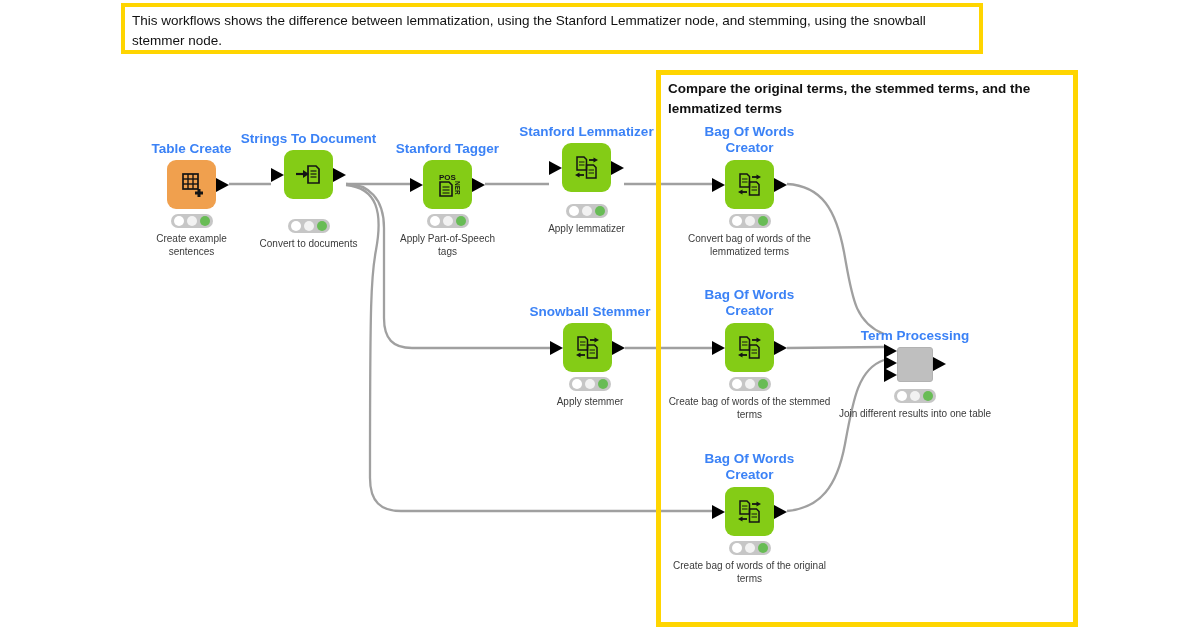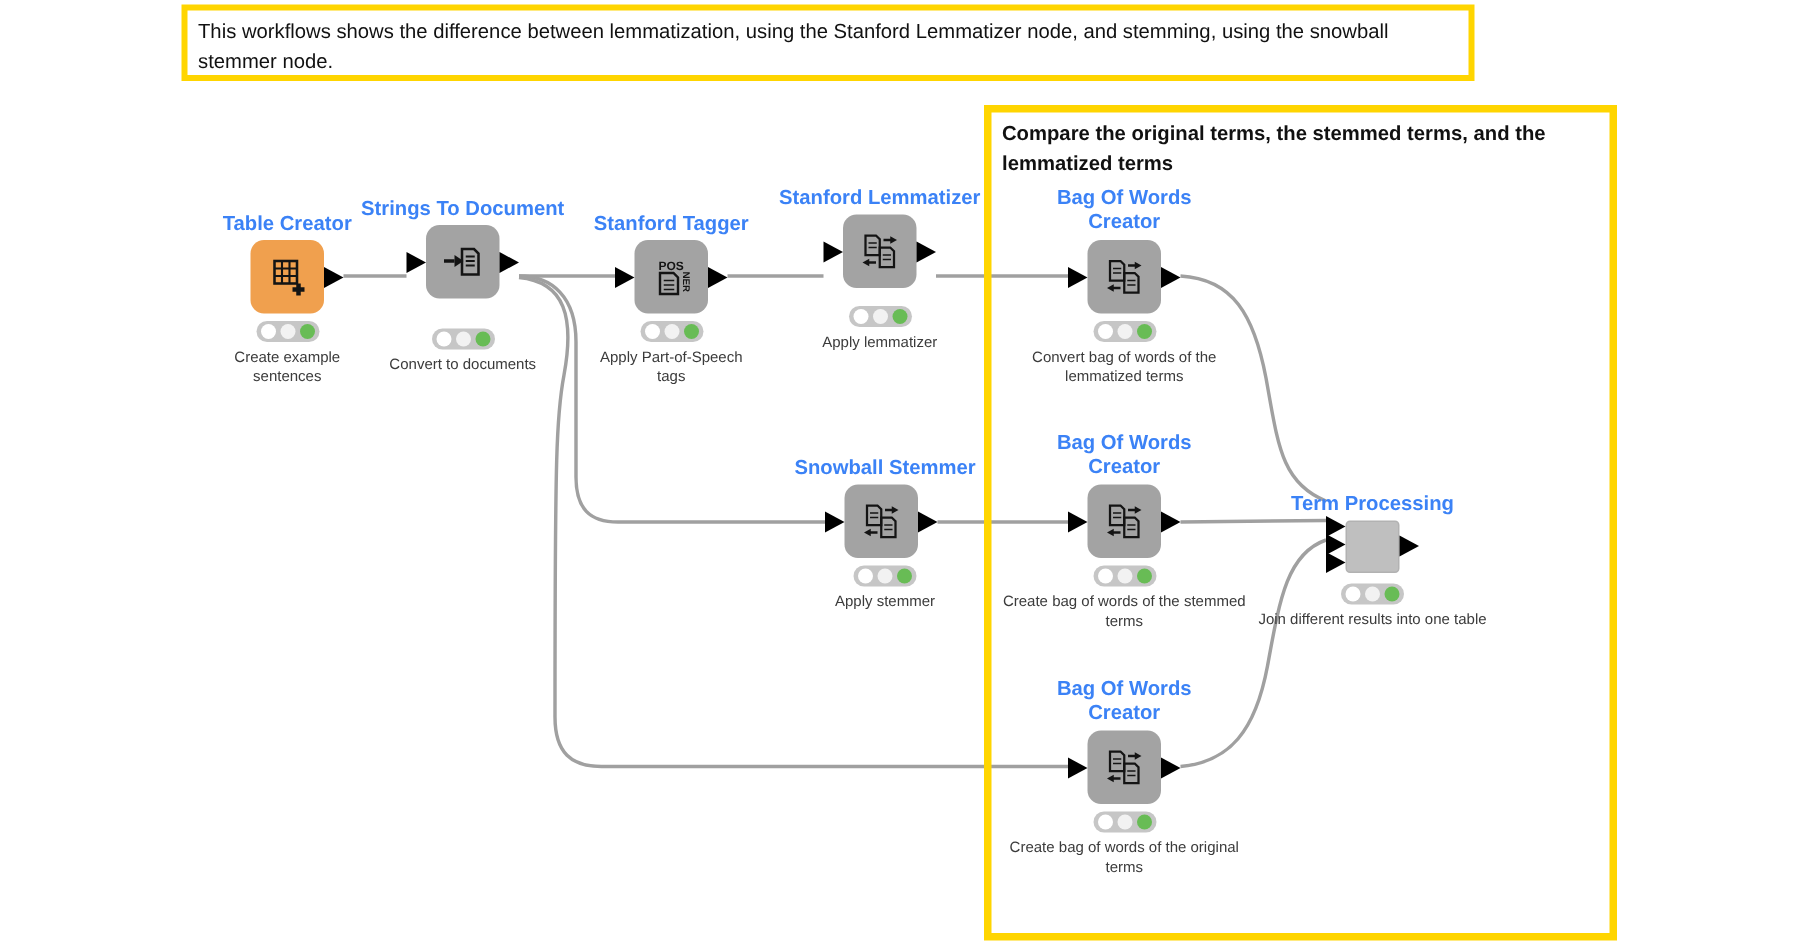--- a/index.html
+++ b/index.html
@@ -15,21 +15,21 @@
   #compare-box{left:656px;top:70px;width:422px;height:557px;border-width:5px;}
 
   
   #wires{position:absolute;left:0;top:0;z-index:1;}
   #wires path{stroke:#A0A0A0;stroke-width:2.3;fill:none;}
 
   
   .node{position:absolute;z-index:3;}
   .node-body{position:absolute;left:0;top:0;width:49px;height:49px;border-radius:9px;
              display:flex;align-items:center;justify-content:center;}
-  .node-body.yellow{background:#a3a3a3;}
+  .node-body.yellow{background:#84cc16;}
   .node-body.orange{background:#F0A04E;}
   .metanode-body{position:absolute;left:0;top:0;width:36px;height:35px;border-radius:3px;
                  background:#BFBFBF;border:1px solid #B2B2B2;box-sizing:border-box;}
   .node-title{position:absolute;bottom:calc(100% + 4px);left:50%;transform:translateX(-50%);
               font-size:13.5px;font-weight:700;color:#3b82f6;text-align:center;white-space:nowrap;}
   .node-title.wrap{white-space:normal;width:104px;line-height:1.2;}
   .port{position:absolute;width:0;height:0;border-top:7px solid transparent;
         border-bottom:7px solid transparent;border-left:13px solid #000;}
   .port.in{left:-13px;}
   .port.out{right:-13px;}
@@ -68,21 +68,21 @@
   </svg>
 
   <div class="annotation" id="top-note">
     <div class="ann-text">This workflows shows the difference between lemmatization, using the Stanford Lemmatizer node, and stemming, using the snowball stemmer node.</div>
   </div>
   <div class="annotation bold" id="compare-box">
     <div class="ann-text">Compare the original terms, the stemmed terms, and the lemmatized terms</div>
   </div>
 
   <div class="node" style="left:167px;top:160px;width:49px;height:49px;">
-    <div class="node-title">Table Creator</div>
+    <div class="node-title">Table Create</div>
     <div class="node-body orange">
       <svg class="icon" width="27" height="27" viewBox="0 0 27 27">
         <rect x="5" y="3" width="15" height="15" fill="none" stroke-width="1.7"></rect>
         <line x1="5" y1="8" x2="20" y2="8" stroke-width="1.4"></line>
         <line x1="5" y1="13" x2="20" y2="13" stroke-width="1.4"></line>
         <line x1="10" y1="3" x2="10" y2="18" stroke-width="1.4"></line>
         <line x1="15" y1="3" x2="15" y2="18" stroke-width="1.4"></line>
         <line x1="17" y1="22" x2="25" y2="22" stroke-width="3"></line>
         <line x1="21" y1="18" x2="21" y2="26" stroke-width="3"></line>
       </svg>

